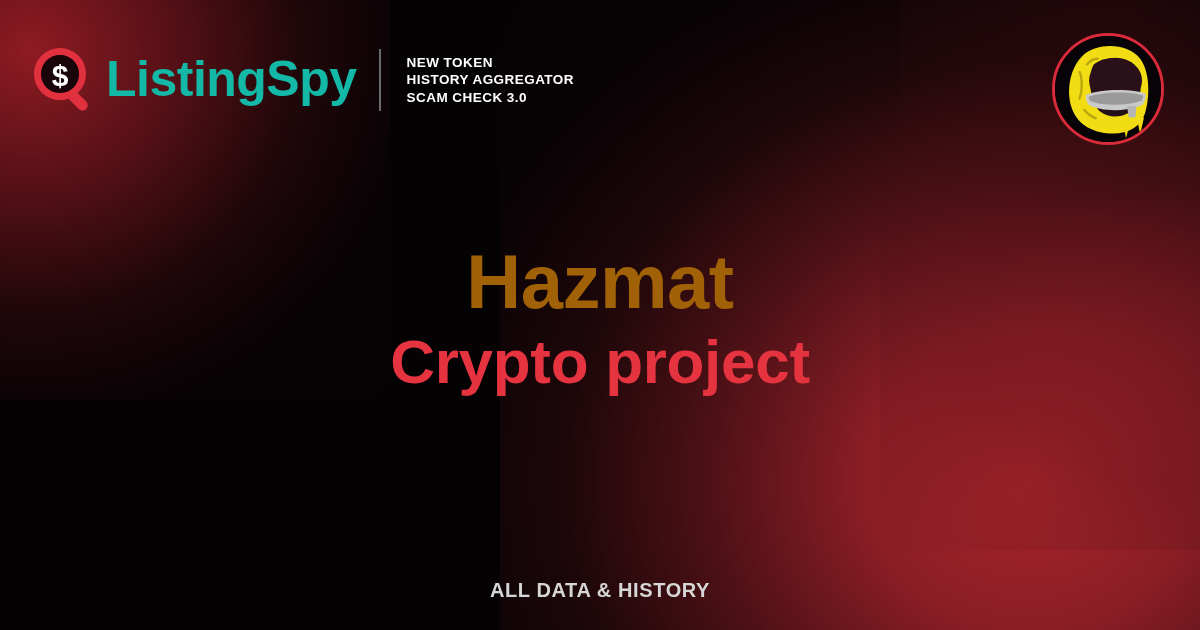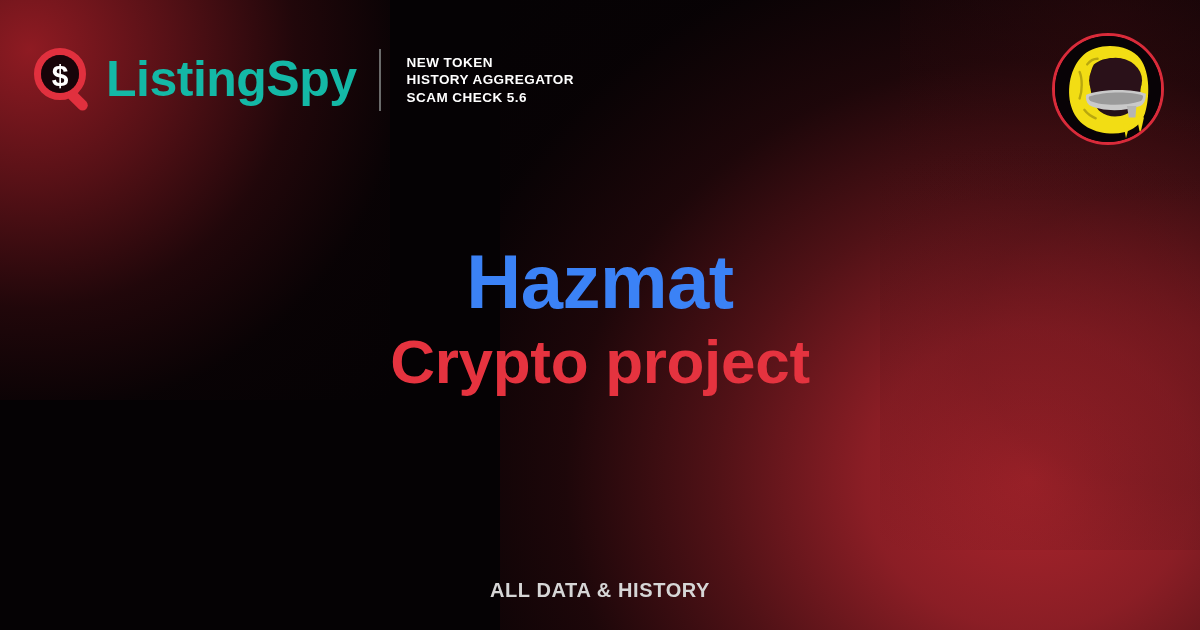--- a/index.html
+++ b/index.html
@@ -144,21 +144,21 @@
     right: 0;
     top: 243px;
     text-align: center;
     z-index: 4;
   }
   .hero-title {
     font-size: 76px;
     font-weight: 700;
     line-height: 1.02;
     letter-spacing: -0.5px;
-    color: #3b82f6;
+    color: #a16207;
     margin: 0;
   }
   .hero-subtitle {
     font-size: 62px;
     font-weight: 700;
     line-height: 1.05;
     letter-spacing: -0.3px;
     color: #E5333F;
     margin: 8px 0 4px 0;
   }
@@ -203,21 +203,21 @@
         <text x="26" y="37.5" text-anchor="middle" font-family="'Liberation Sans', sans-serif" font-size="30" font-weight="700" fill="#FFFFFF">$</text>
       </svg>
       <span class="wordmark">ListingSpy</span>
     </div>
 
     <div class="divider"></div>
 
     <div class="tagline">
       <span class="tagline-line">NEW TOKEN</span>
       <span class="tagline-line">HISTORY AGGREGATOR</span>
-      <span class="tagline-line">SCAM CHECK 5.6</span>
+      <span class="tagline-line">SCAM CHECK 3.0</span>
     </div>
 
   </div>
 
   <div class="avatar">
     <svg viewBox="0 0 112 112">
       <rect x="0" y="0" width="112" height="112" fill="#080306"></rect>
 
       <path d="M30 20 C46 6 78 8 90 24 C101 39 100 66 95 82 C90 97 76 104 58 103
                C38 102 22 92 17 74 C12 56 16 33 30 20 Z" fill="#F2DD14"></path>

